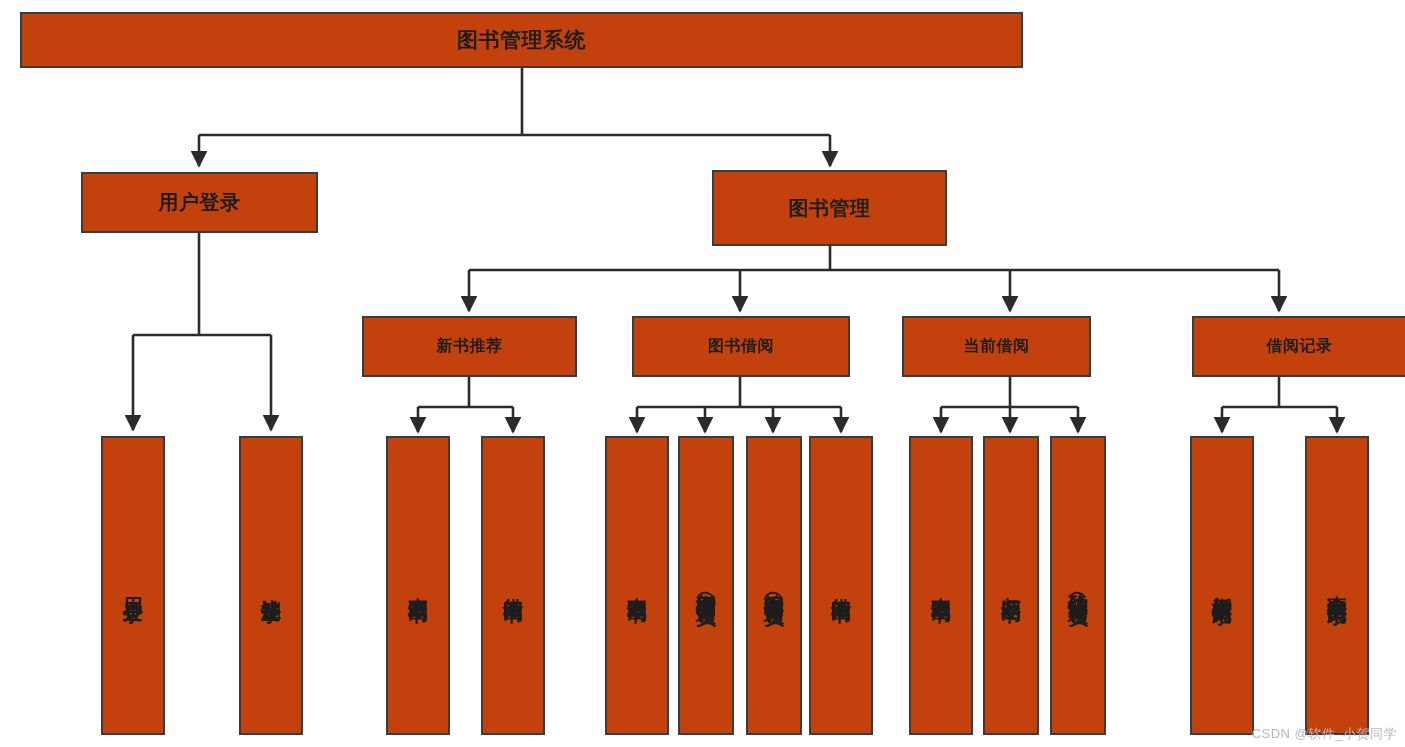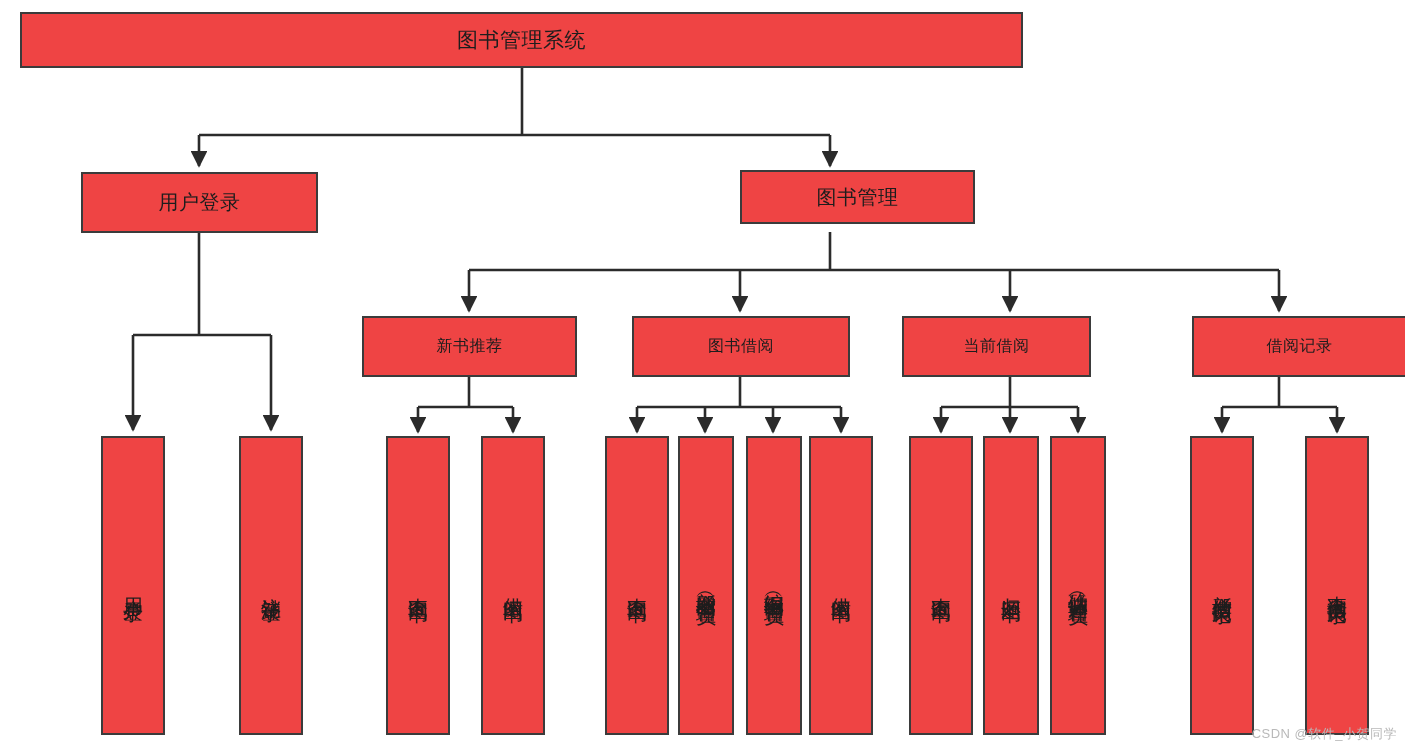--- a/index.html
+++ b/index.html
@@ -13,27 +13,28 @@
     width:1405px;
     height:747px;
     background:#ffffff;
     overflow:hidden;
   }
   
   .node{
     position:absolute;
     box-sizing:border-box;
     border:2.5px solid #3b3b3b;
-    background:#ef4444;
+    background:#c2410c;
     display:flex;
     align-items:center;
     justify-content:center;
     text-align:left;
     color:#1d1d1d;
     letter-spacing:0.5px;
+    font-weight:bold;
   }
   .node.root{font-size:21px;}
   .node.lvl2{font-size:20px;}
   .node.lvl3{font-size:16px;}
   .node.leaf{
     font-size:20px;
     align-items:center;
     justify-content:center;
     padding:6px 0;
   }
@@ -121,21 +122,21 @@
     </g>
   </svg>
 
   <div class="node root" style="left:20px;top:12px;width:1003px;height:56px;">
     <span>图书管理系统</span>
   </div>
 
   <div class="node lvl2" style="left:81px;top:172px;width:237px;height:61px;">
     <span>用户登录</span>
   </div>
-  <div class="node lvl2" style="left:712px;top:170px;width:235px;height:54px;margin-left:28px;">
+  <div class="node lvl2" style="left:712px;top:170px;width:235px;height:76px;">
     <span>图书管理</span>
   </div>
 
   <div class="node lvl3" style="left:362px;top:316px;width:215px;height:61px;">
     <span>新书推荐</span>
   </div>
   <div class="node lvl3" style="left:632px;top:316px;width:218px;height:61px;">
     <span>图书借阅</span>
   </div>
   <div class="node lvl3" style="left:902px;top:316px;width:189px;height:61px;">

